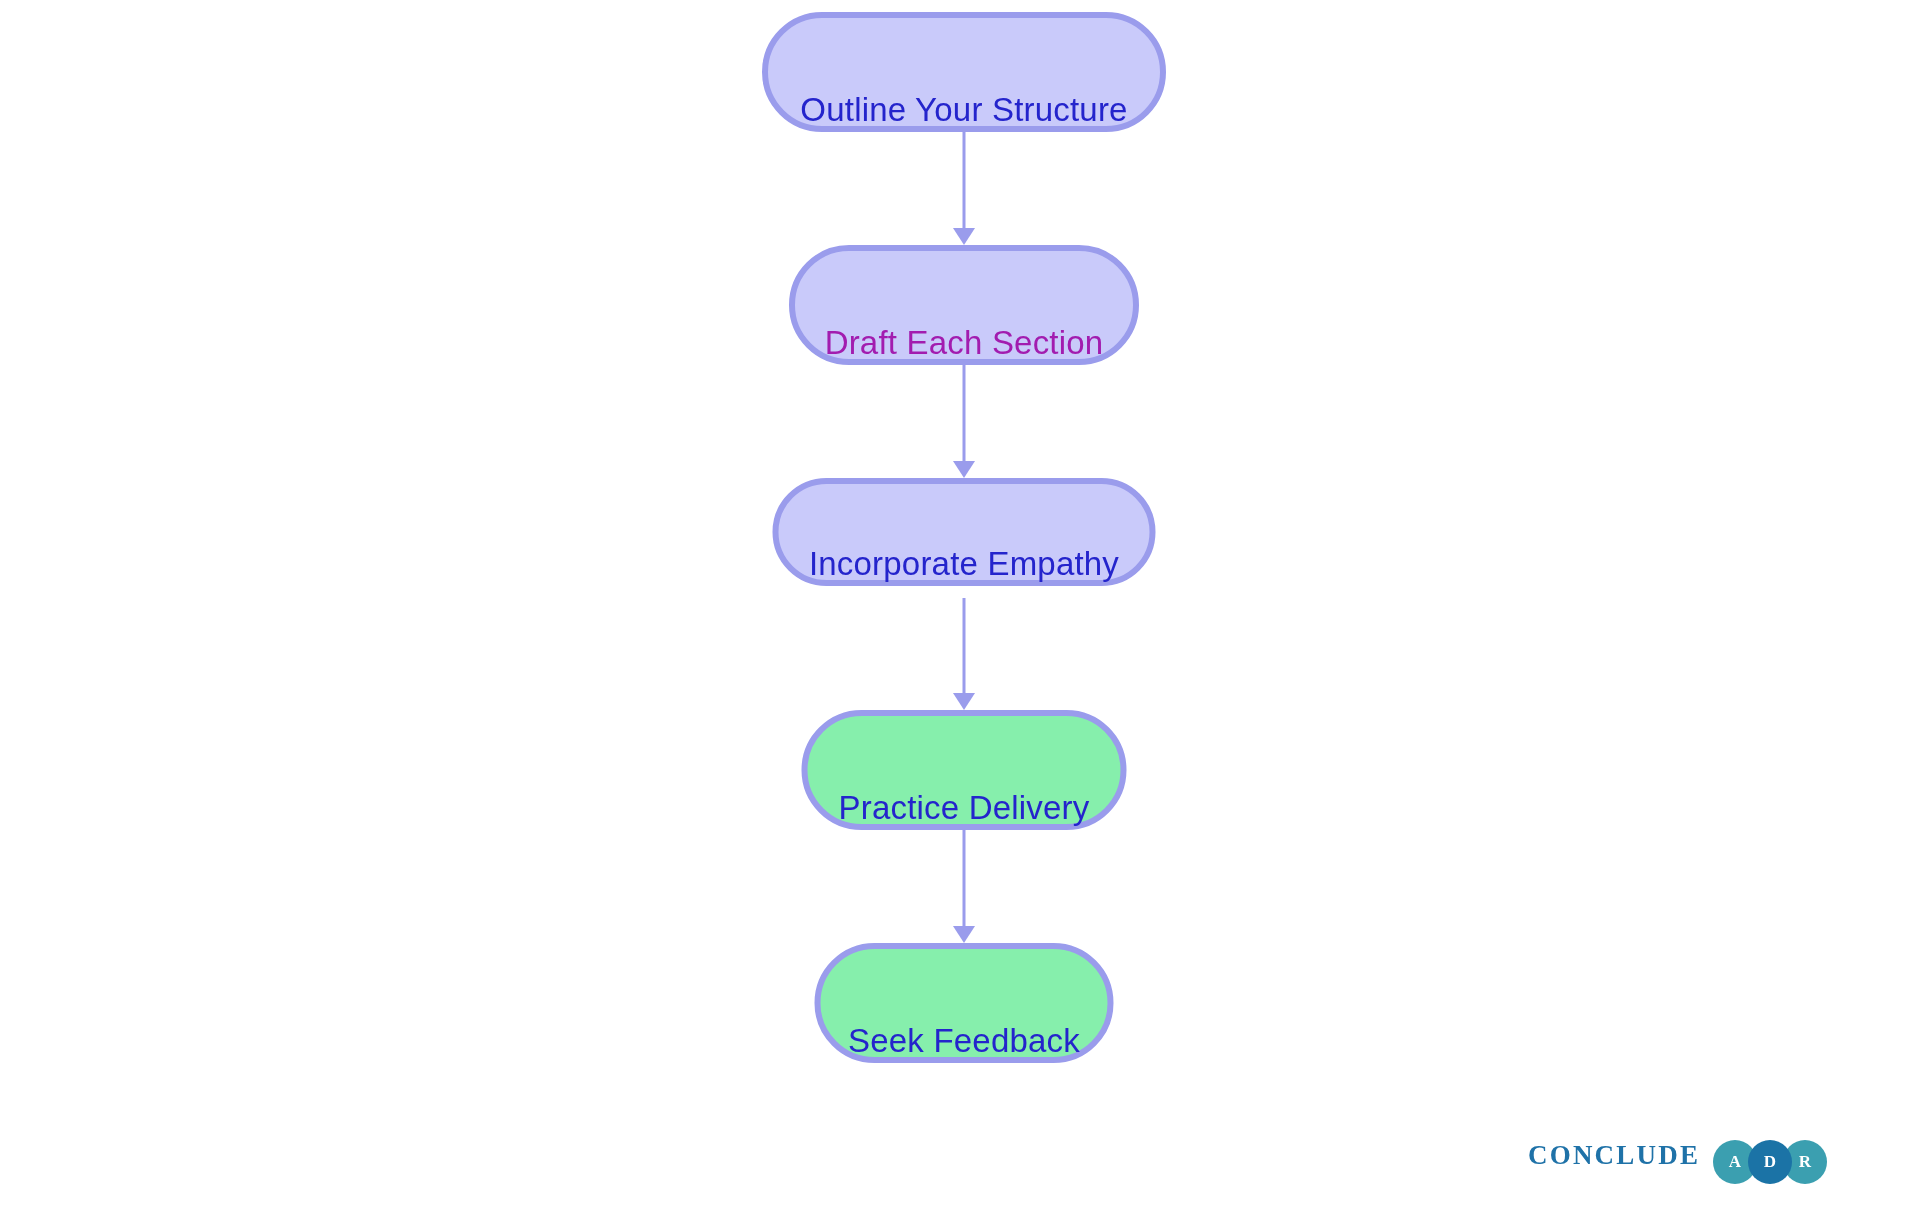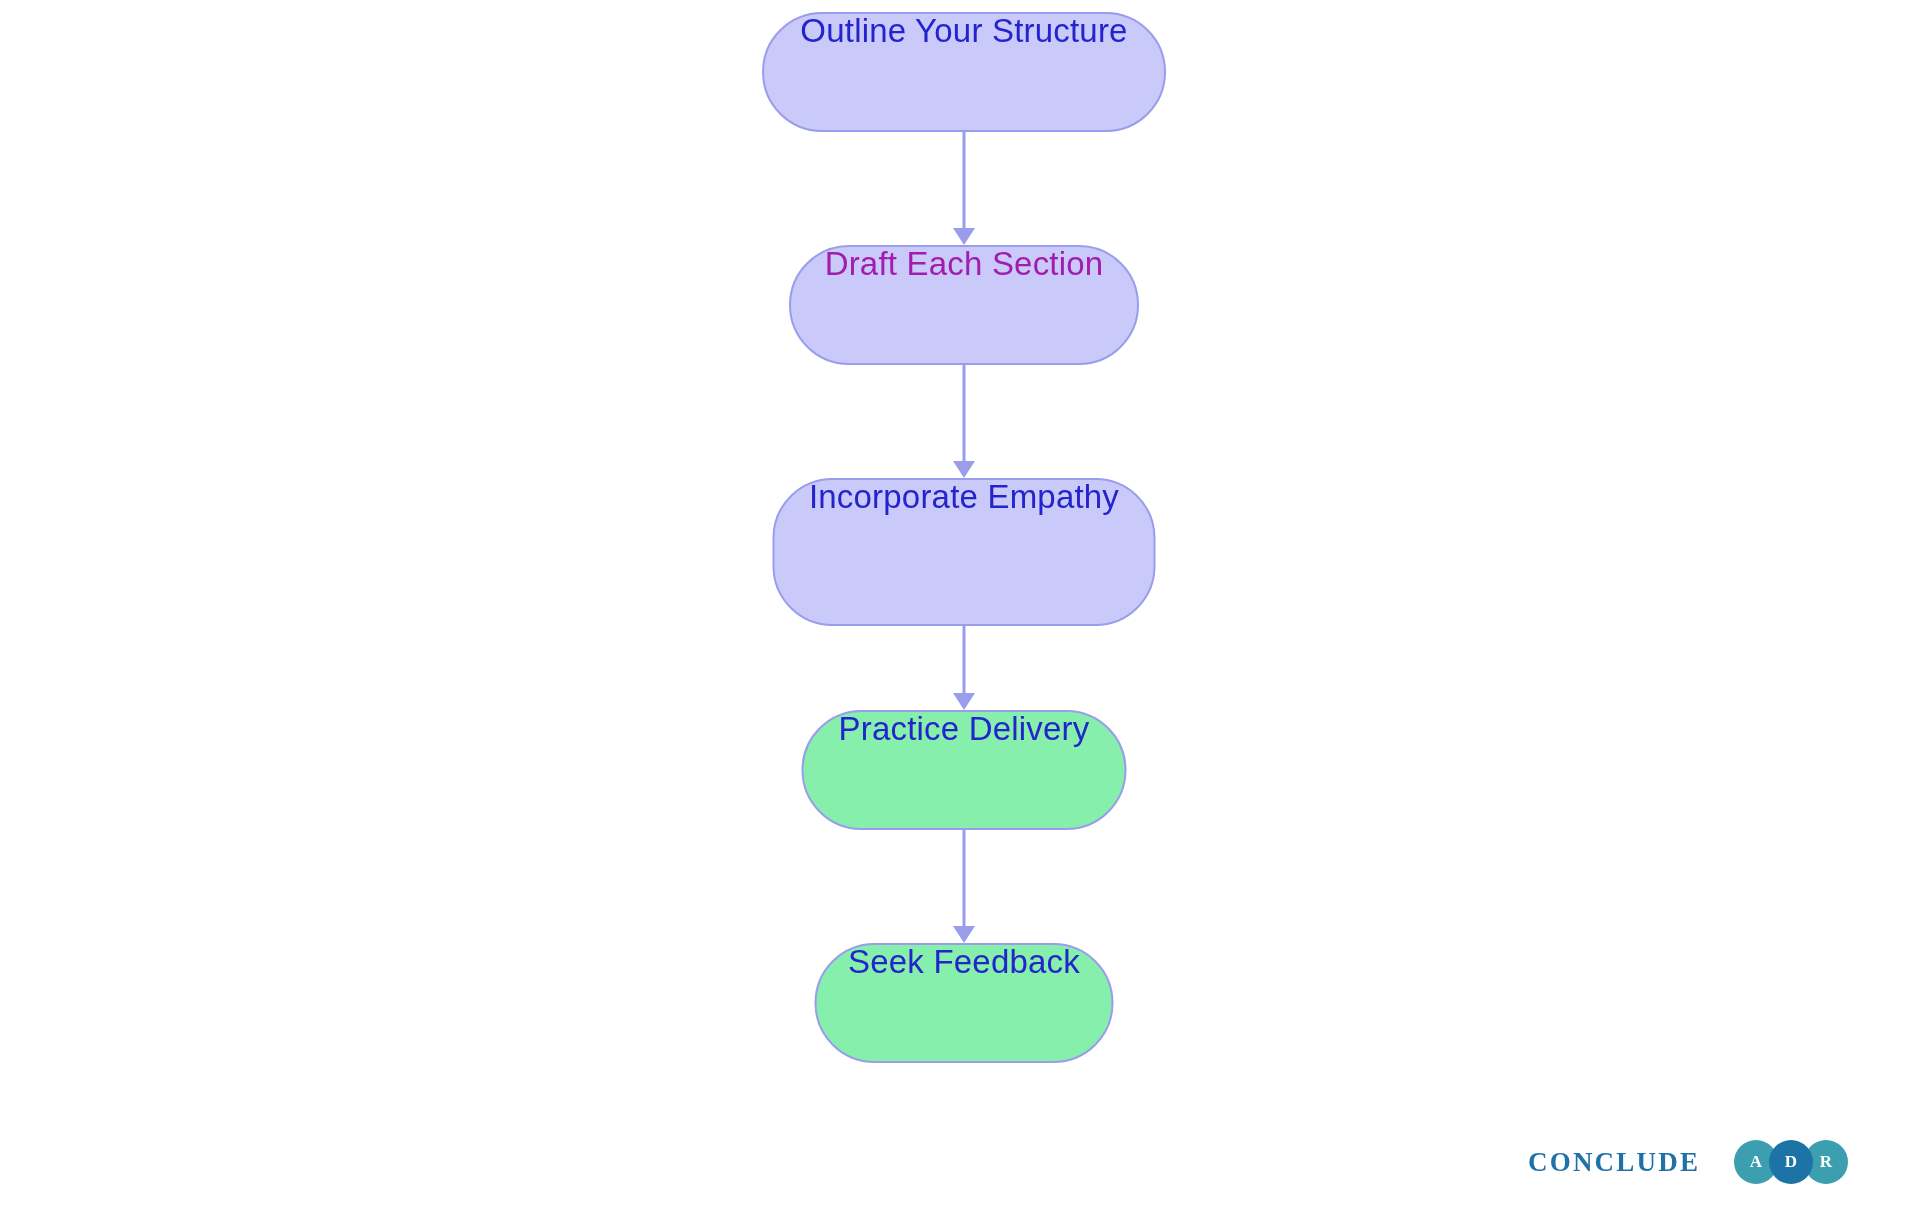--- a/index.html
+++ b/index.html
@@ -20,24 +20,24 @@
     left: 0;
     top: 0;
     width: 1920px;
     height: 1215px;
   }
 
   .flow-node {
     position: absolute;
     box-sizing: border-box;
     background: #c9cafa;
-    border: 2px solid #c2410c;
+    border: 6px solid #c2410c;
     border-radius: 60px;
     display: flex;
-    align-items: flex-start;
+    align-items: flex-end;
     justify-content: center;
     transform: translateX(-50%);
   }
   .flow-node-label {
     color: #2424cc;
     font-family: "Liberation Sans", sans-serif;
     font-size: 33px;
     font-weight: 400;
     letter-spacing: 0.2px;
     white-space: nowrap;
@@ -64,22 +64,22 @@
     width: 0;
     height: 0;
     border-left: 11px solid transparent;
     border-right: 11px solid transparent;
     border-top: 17px solid #9a9cec;
   }
 
   #brand-logo {
     position: absolute;
     display: flex;
-    align-items: center;
-    gap: 34px;
+    align-items: flex-start;
+    gap: 13px;
   }
   #brand-wordmark {
     font-family: "Liberation Serif", serif;
     font-weight: 700;
     font-size: 27px;
     letter-spacing: 2.2px;
     color: #1f72a8;
     white-space: nowrap;
   }
   #brand-marks {
@@ -127,21 +127,21 @@
     <div class="flow-edge-shaft" style="height: 96px; background: rgb(154, 156, 236);"></div>
     <div class="flow-edge-head" style="border-top-color: rgb(154, 156, 236);"></div>
   </div>
 
   <div class="flow-node" id="node-0" style="left: 964px; top: 12px; width: 404px; height: 120px; background: rgb(201, 202, 250); border-color: rgb(154, 156, 236);">
     <span class="flow-node-label" style="color: rgb(36, 36, 204);">Outline Your Structure</span>
   </div>
   <div class="flow-node" id="node-1" style="left: 964px; top: 245px; width: 350px; height: 120px; background: rgb(201, 202, 250); border-color: rgb(154, 156, 236);">
     <span class="flow-node-label" style="color: #a21caf;">Draft Each Section</span>
   </div>
-  <div class="flow-node" id="node-2" style="left: 964px; top: 478px; width: 383px; height: 148px; background: rgb(201, 202, 250); border-color: rgb(154, 156, 236);">
+  <div class="flow-node" id="node-2" style="left: 964px; top: 478px; width: 383px; height: 108px; background: rgb(201, 202, 250); border-color: rgb(154, 156, 236);">
     <span class="flow-node-label" style="color: rgb(36, 36, 204);">Incorporate Empathy</span>
   </div>
   <div class="flow-node" id="node-3" style="left: 964px; top: 710px; width: 325px; height: 120px; background: #86efac; border-color: rgb(154, 156, 236);">
     <span class="flow-node-label" style="color: rgb(36, 36, 204);">Practice Delivery</span>
   </div>
   <div class="flow-node" id="node-4" style="left: 964px; top: 943px; width: 299px; height: 120px; background: #86efac; border-color: rgb(154, 156, 236);">
     <span class="flow-node-label" style="color: rgb(36, 36, 204);">Seek Feedback</span>
   </div>
 
 </div>

